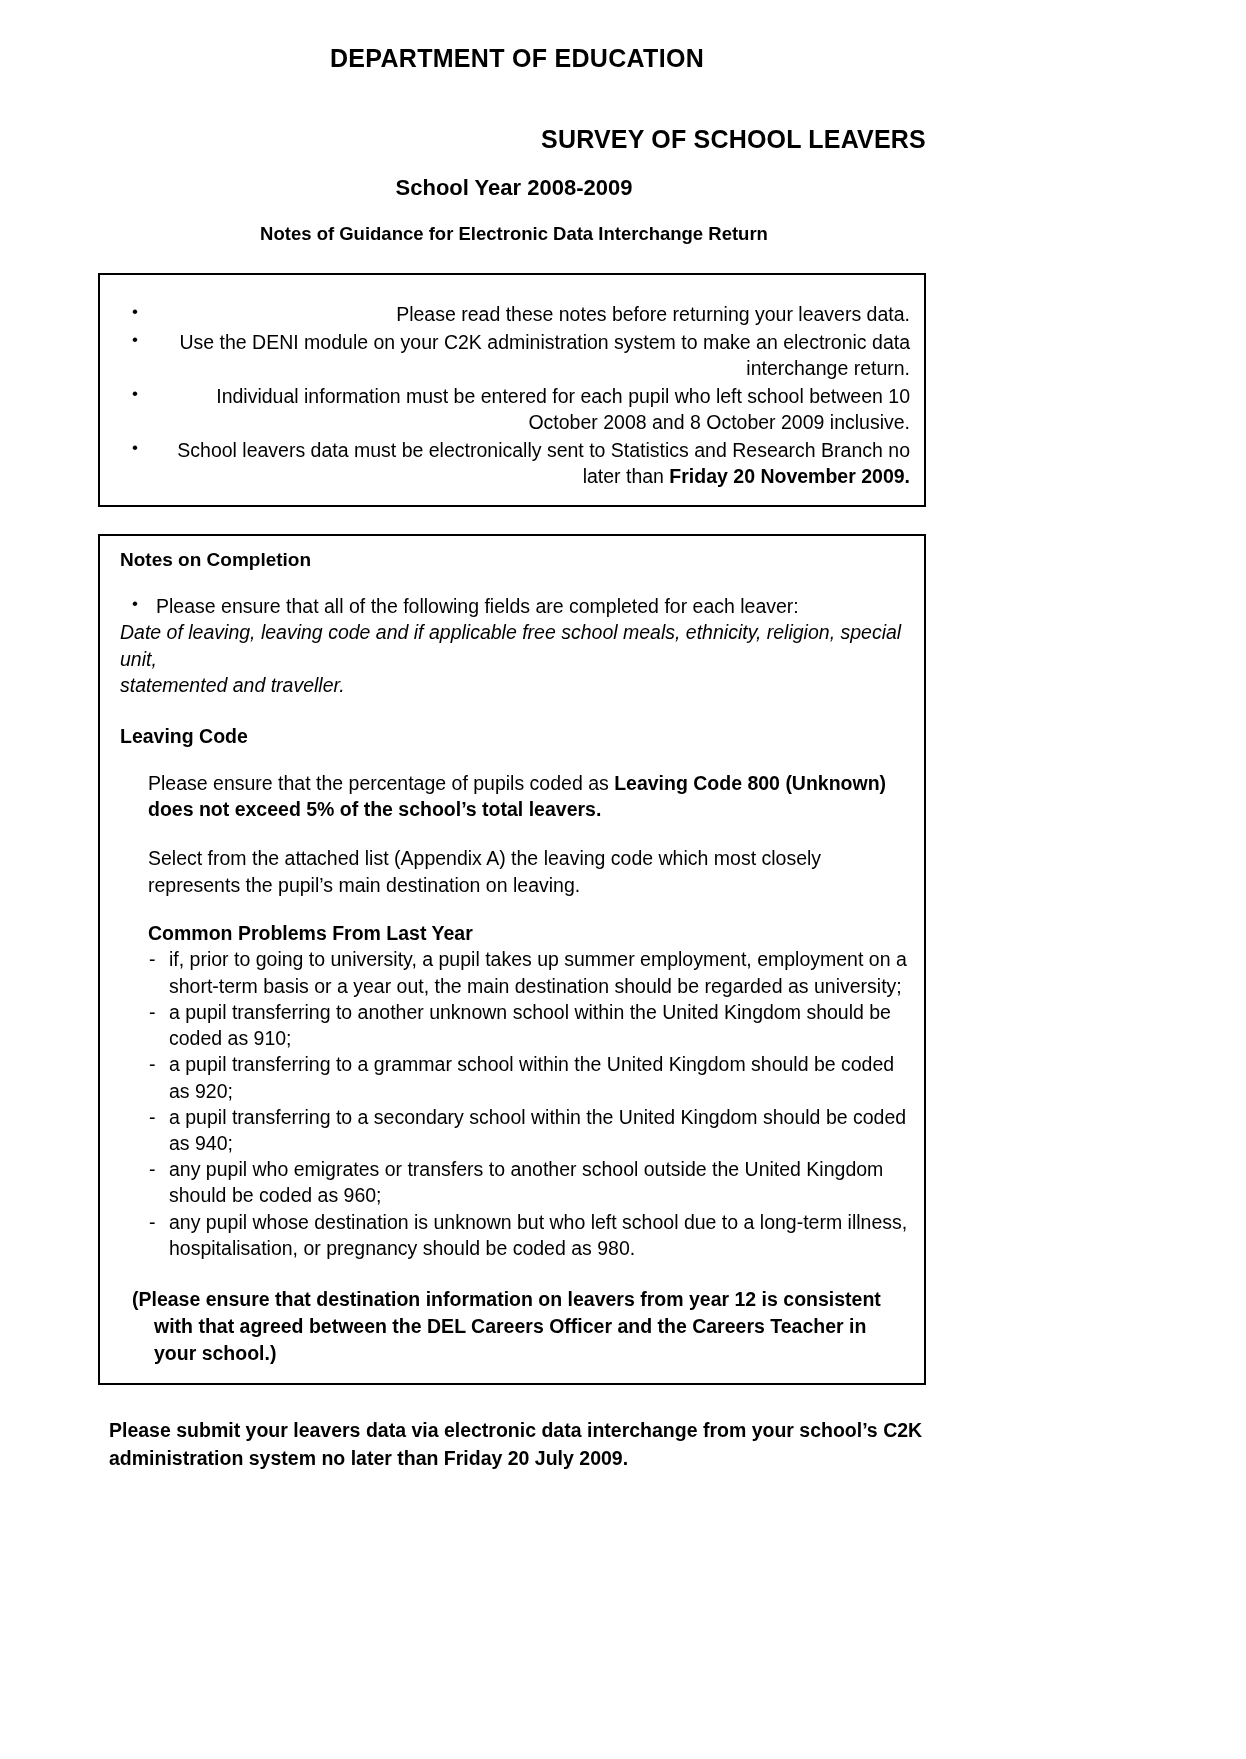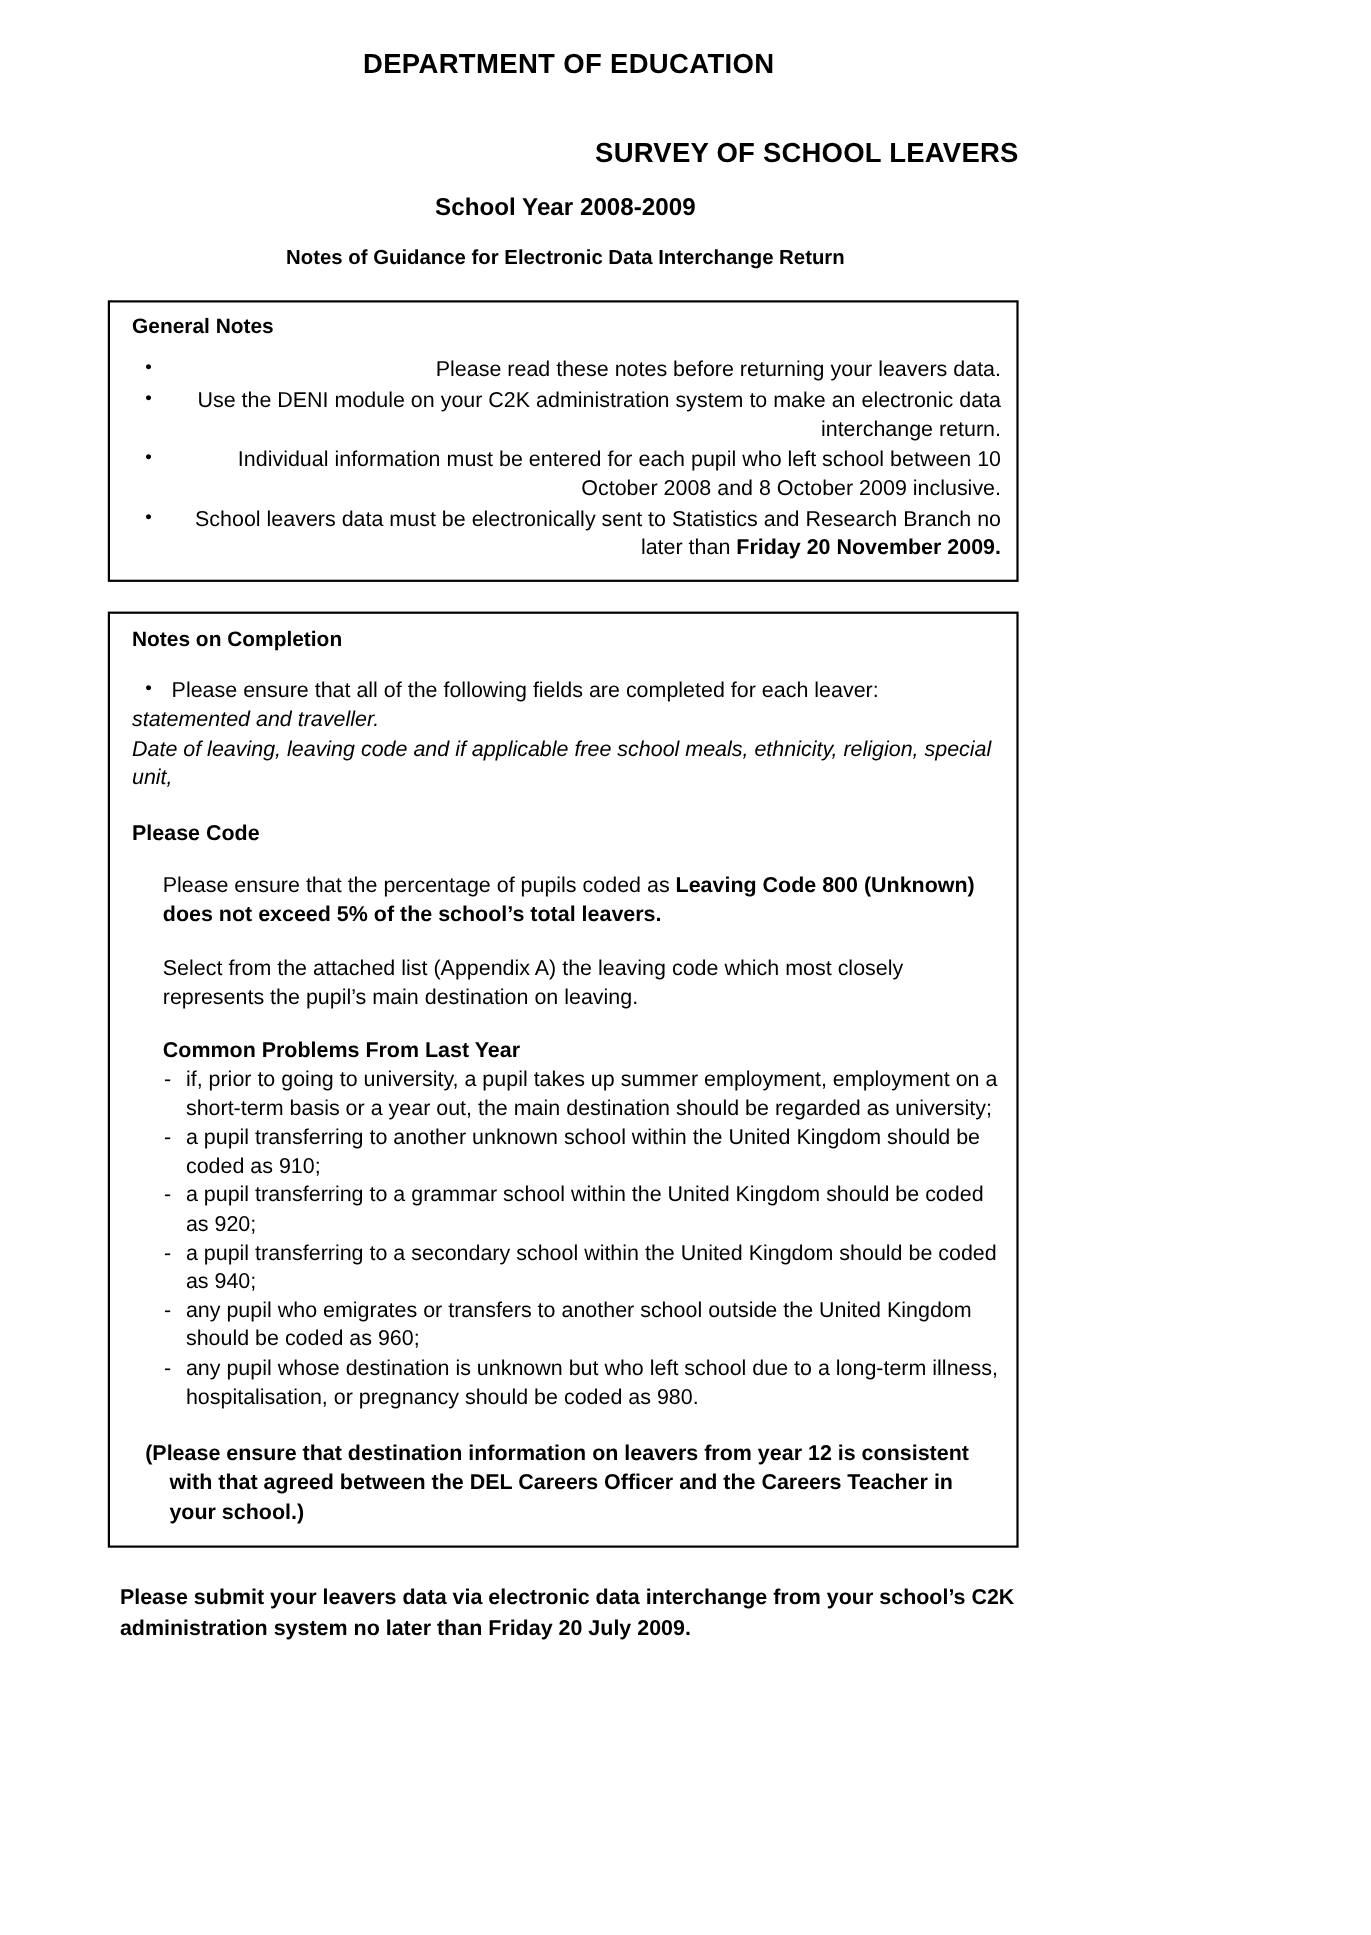--- a/index.html
+++ b/index.html
@@ -186,37 +186,36 @@
 
 <div class="page">
   <div class="content">
 
     <div class="title-main">DEPARTMENT OF EDUCATION</div>
     <div class="title-survey">SURVEY OF SCHOOL LEAVERS</div>
     <div class="title-year">School Year 2008-2009</div>
     <div class="title-notes">Notes of Guidance for Electronic Data Interchange Return</div>
 
     <div class="box box-general">
-      <div class="box-heading">General Notes</div>
       <ul class="bullets">
         <li><span>Please read these notes before returning your leavers data.</span></li>
         <li><span>Use the DENI module on your C2K administration system to make an electronic data interchange return.</span></li>
         <li><span>Individual information must be entered for each pupil who left school between 10 October 2008 and 8 October 2009 inclusive.</span></li>
         <li><span>School leavers data must be electronically sent to Statistics and Research Branch no later than </span><b>Friday 20 November 2009.</b></li>
       </ul>
     </div>
 
     <div class="box box-completion">
       <div class="box-heading">Notes on Completion</div>
 
       <div class="completion-bullet">Please ensure that all of the following fields are completed for each leaver:</div>
+      <div class="italic-block">Date of leaving, leaving code and if applicable free school meals, ethnicity, religion, special unit,</div>
       <div class="italic-block">statemented and traveller.</div>
-      <div class="italic-block">Date of leaving, leaving code and if applicable free school meals, ethnicity, religion, special unit,</div>
-
-      <div class="sub-heading">Please Code</div>
+
+      <div class="sub-heading">Leaving Code</div>
 
       <div class="indent-para"><span>Please ensure that the percentage of pupils coded as </span><b>Leaving Code 800 (Unknown) does not exceed 5% of the school’s total leavers.</b></div>
 
       <div class="indent-para">Select from the attached list (Appendix A) the leaving code which most closely represents the pupil’s main destination on leaving.</div>
 
       <div class="sub-heading-indent">Common Problems From Last Year</div>
       <ul class="dashes">
         <li>if, prior to going to university, a pupil takes up summer employment, employment on a short-term basis or a year out, the main destination should be regarded as university;</li>
         <li>a pupil transferring to another unknown school within the United Kingdom should be coded as 910;</li>
         <li>a pupil transferring to a grammar school within the United Kingdom should be coded as 920;</li>

